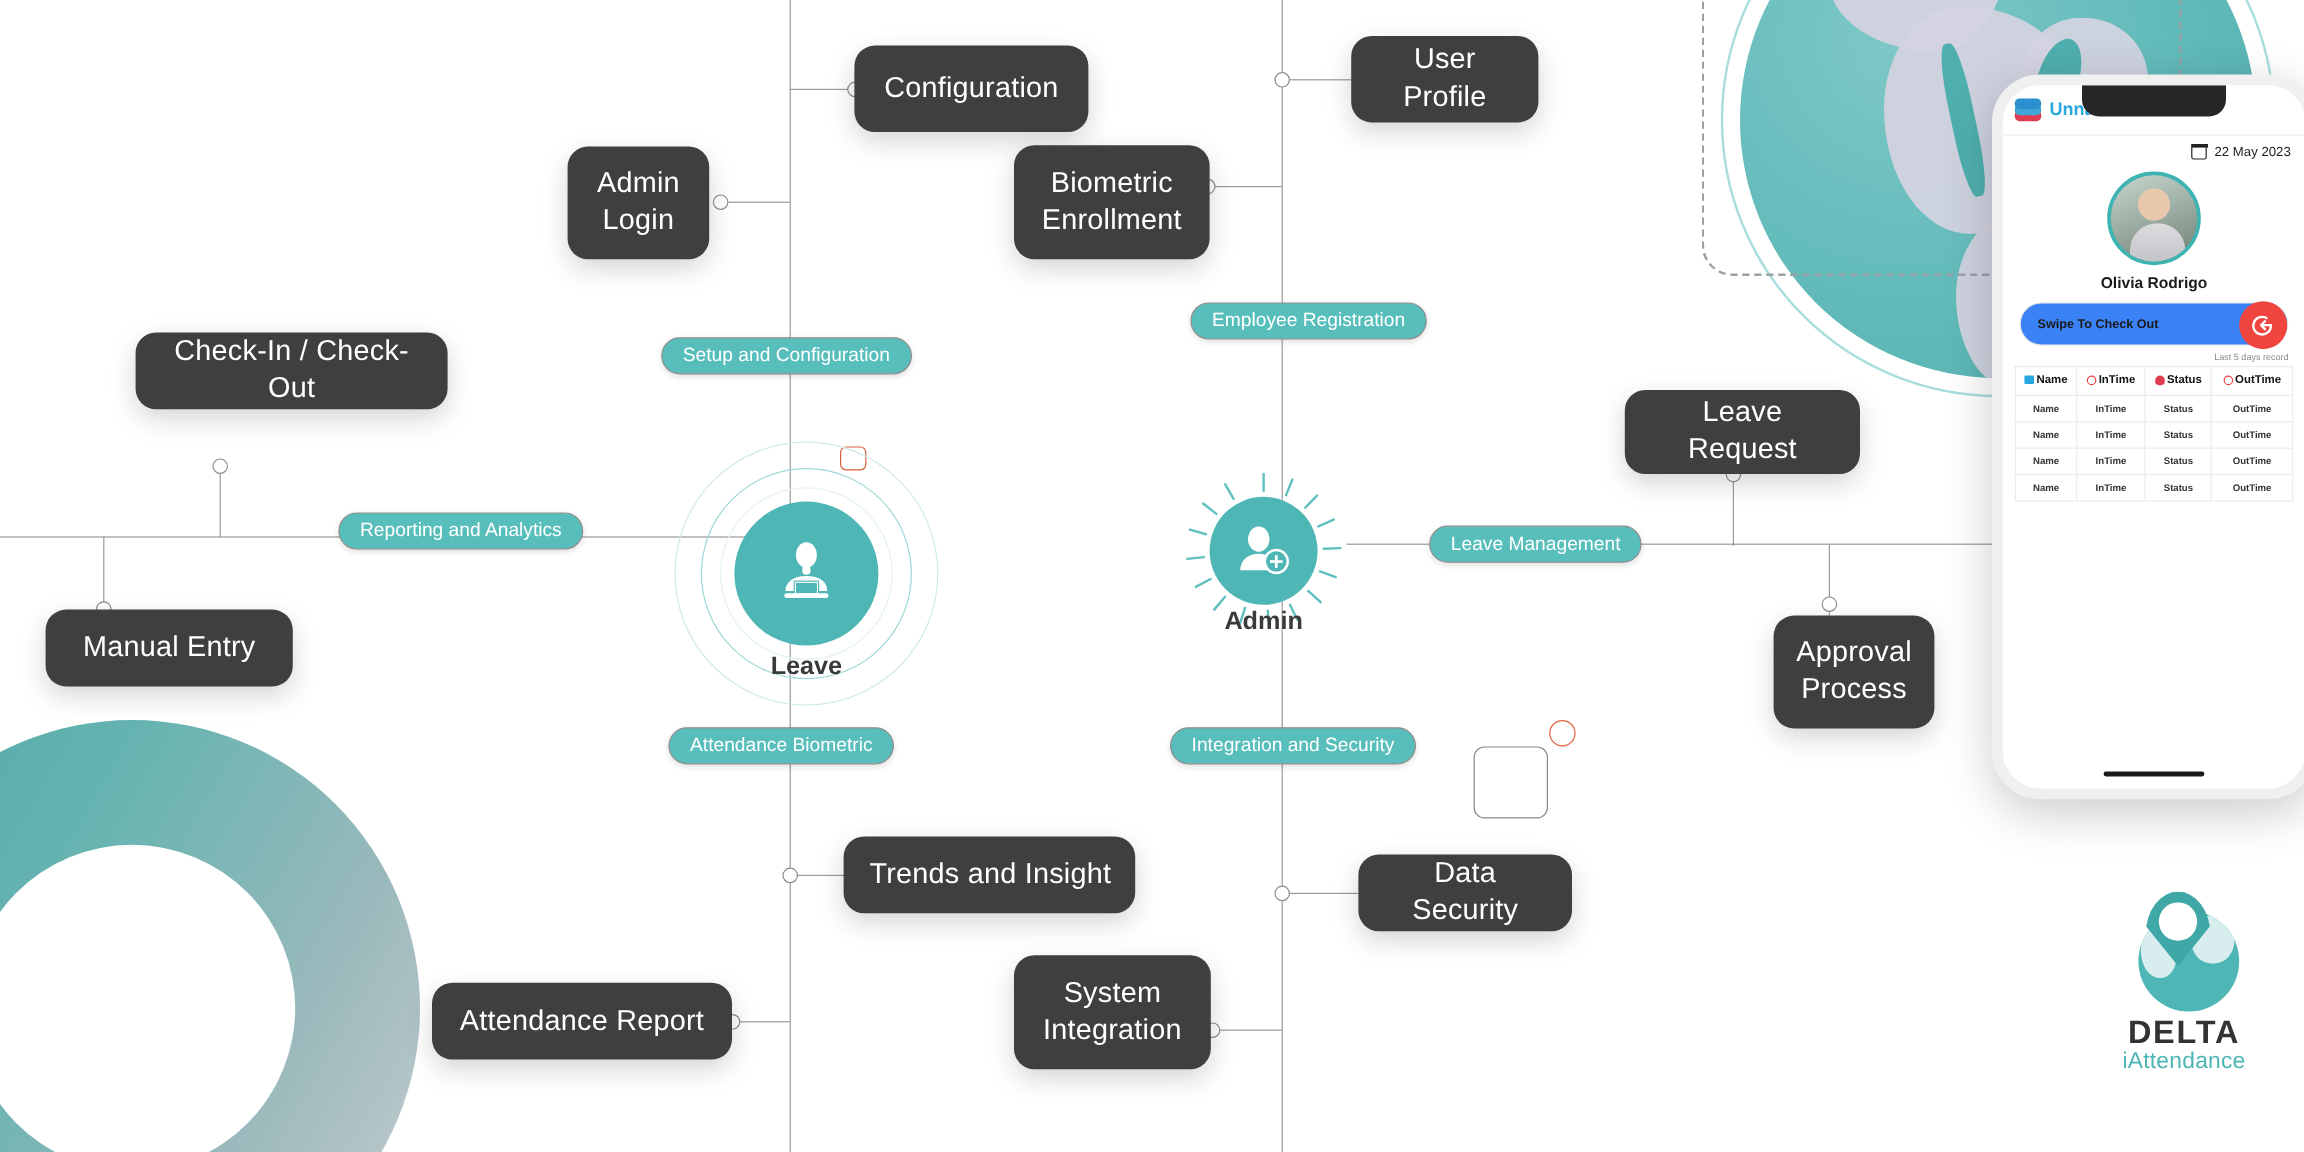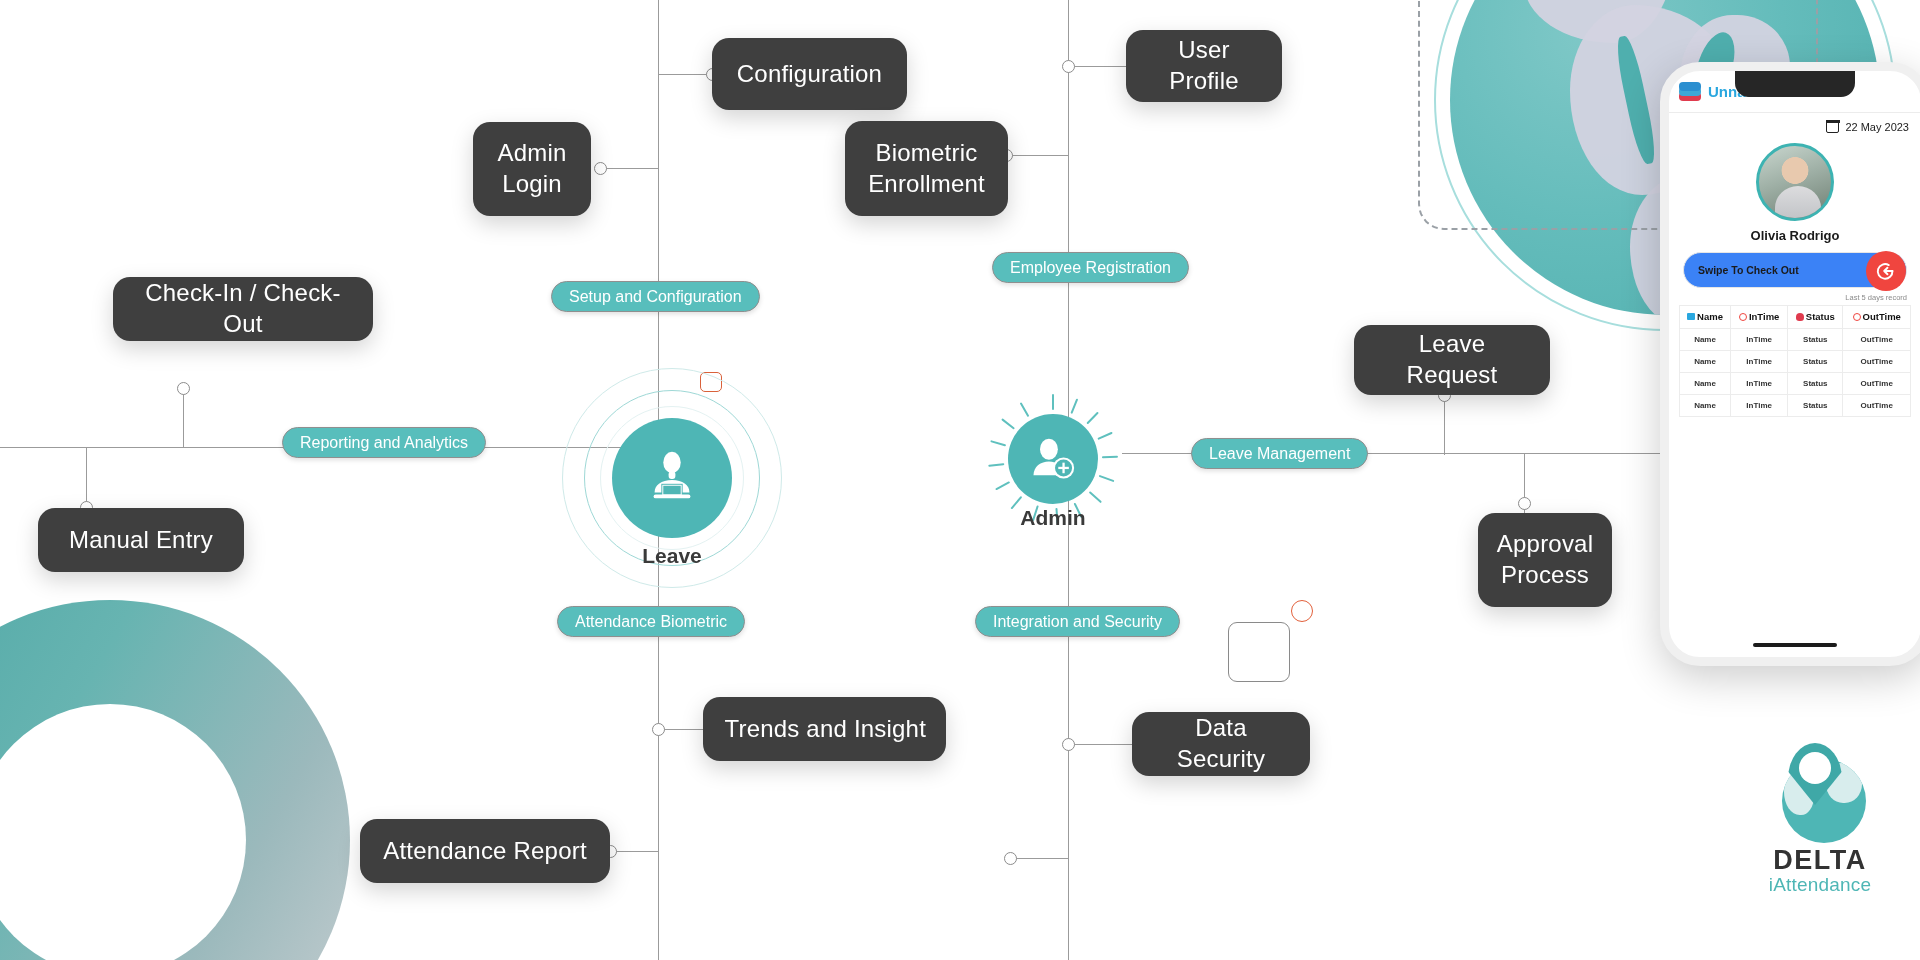--- a/index.html
+++ b/index.html
@@ -466,20 +466,24 @@
   </div>
 
   <div class="card" style="left:1354px; top:325px; width:196px; height:70px;">
     <span>Leave Request</span>
   </div>
 
   <div class="card" style="left:1132px; top:712px; width:178px; height:64px;">
     <span>Data Security</span>
   </div>
 
+  <div class="card" style="left:845px; top:796px; width:164px; height:95px; flex-direction:column;">
+    <span>System</span>
+    <span>Integration</span>
+  </div>
 
   <div class="node-user-wrap">
     <div class="ring-o"></div>
     <div class="ring-m"></div>
     <div class="ring-i"></div>
     <div class="node-circle">
       <svg class="ic" width="62" height="62" viewBox="0 0 64 64">
         <ellipse cx="32" cy="16" rx="9" ry="11" fill="#fff"></ellipse>
         <rect x="28.5" y="25" width="7" height="8" rx="3" fill="#fff"></rect>
         <path d="M14 47c0-8 7-13 18-13s18 5 18 13z" fill="#fff"></path>

